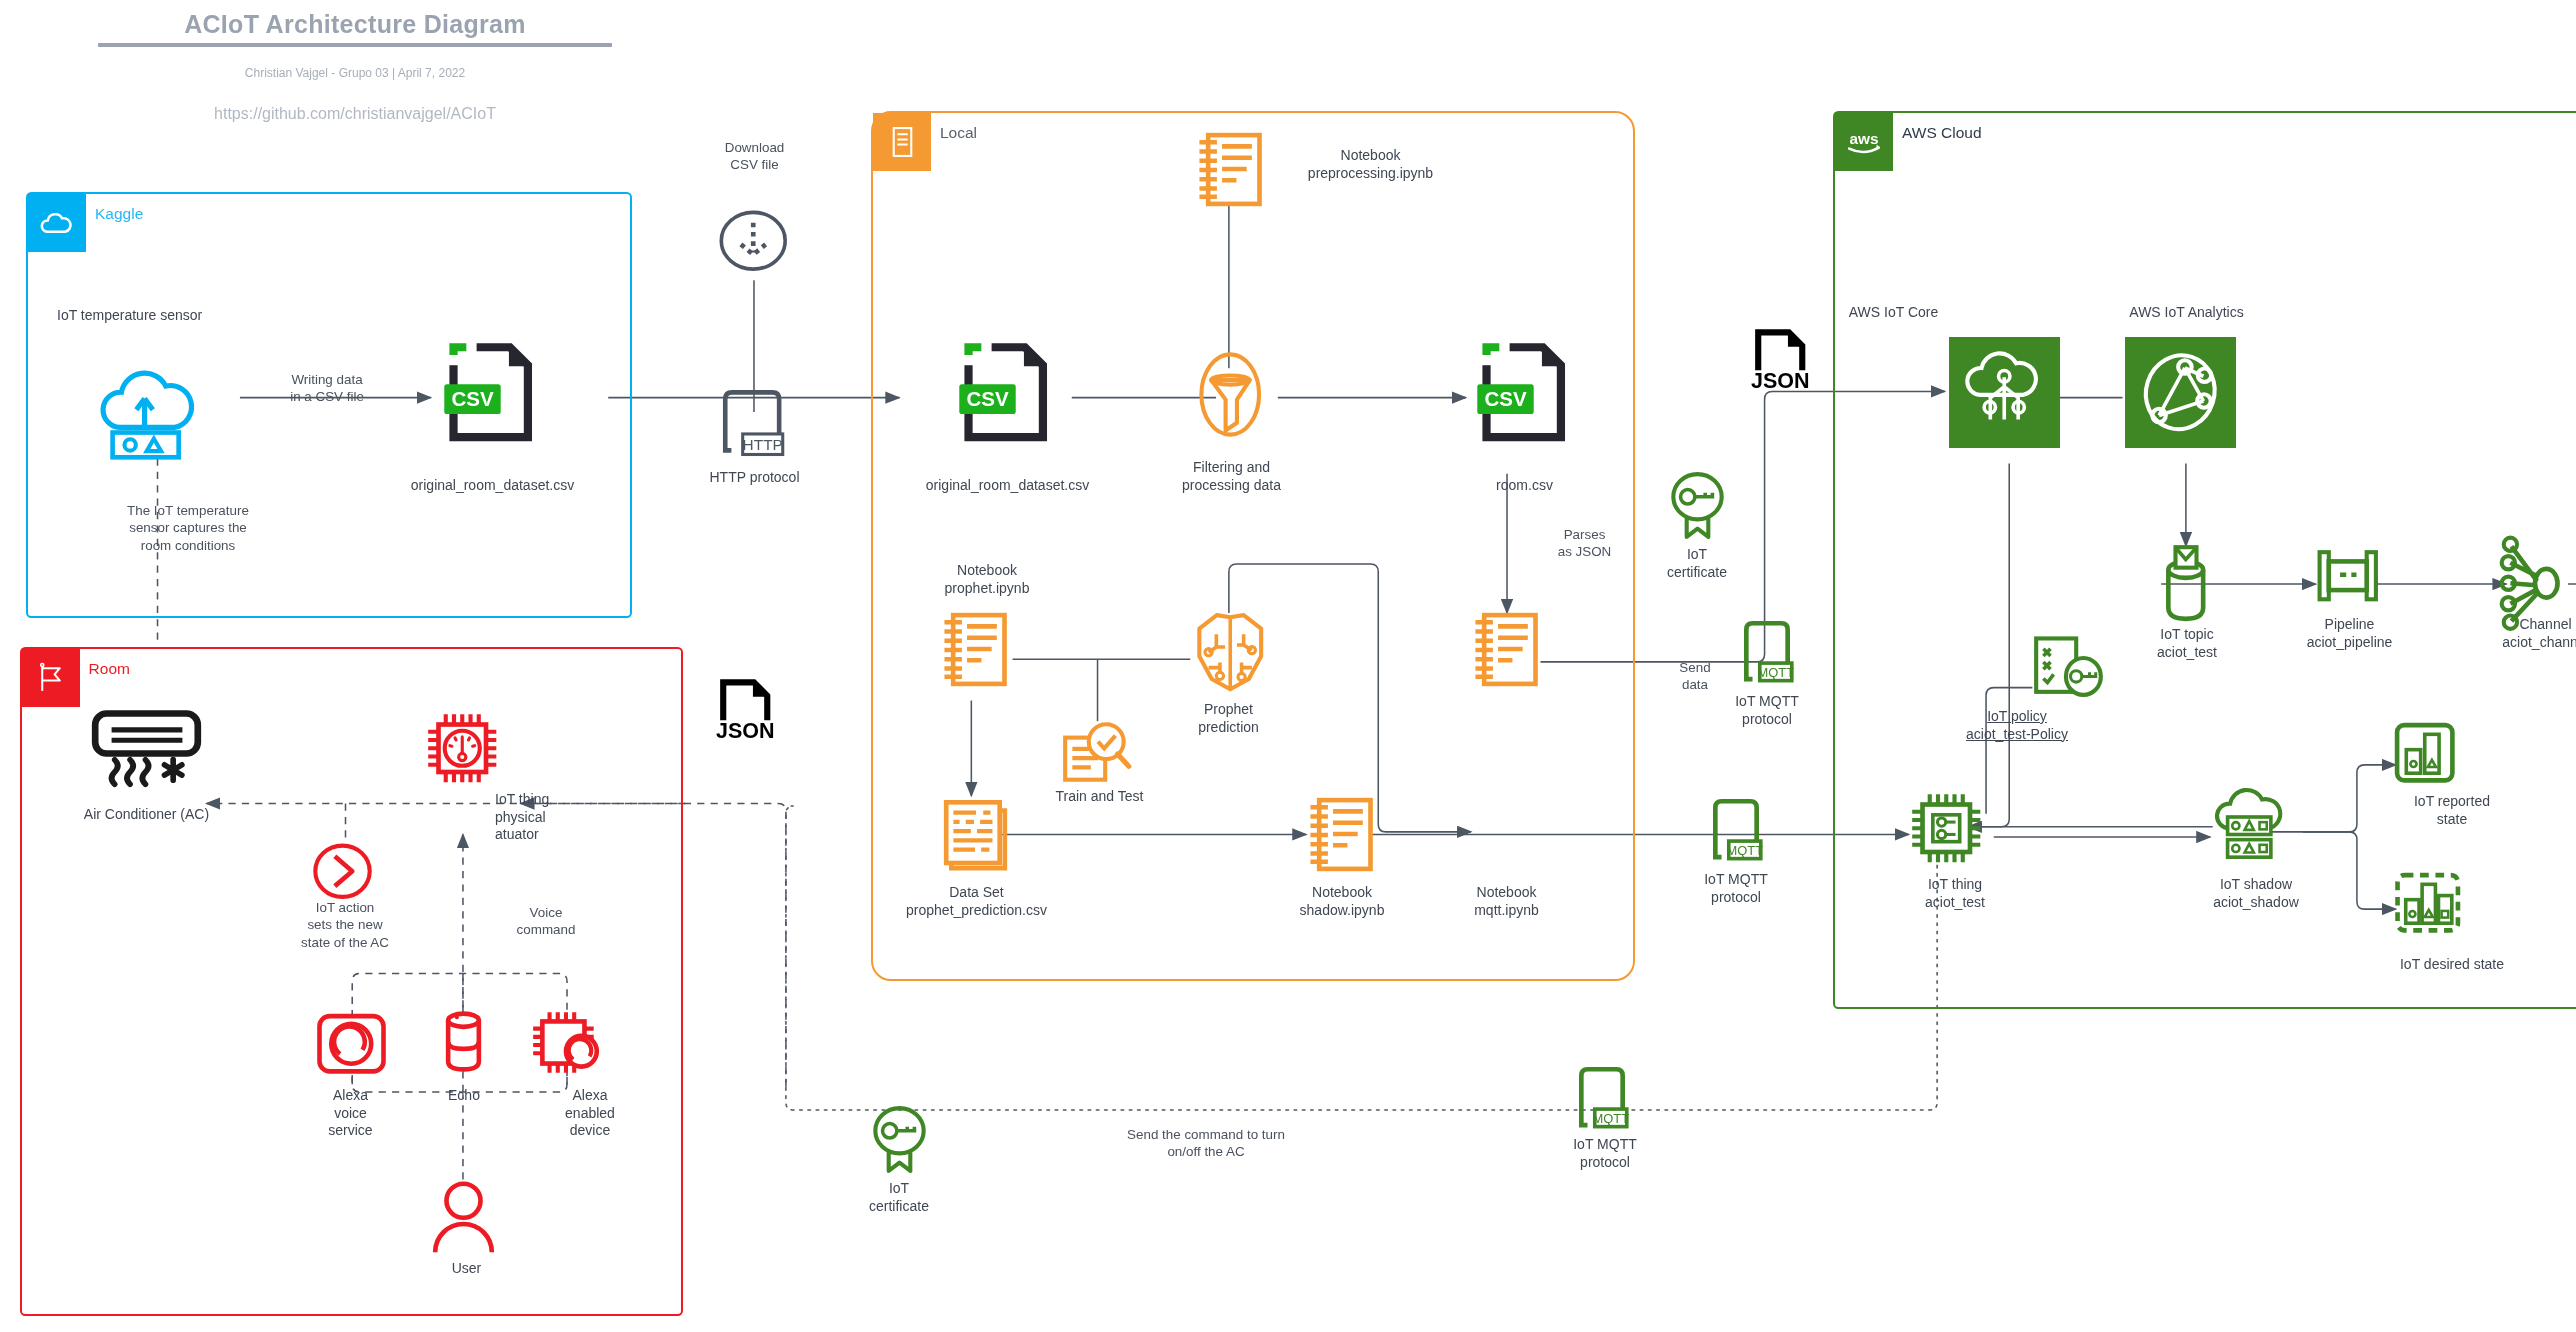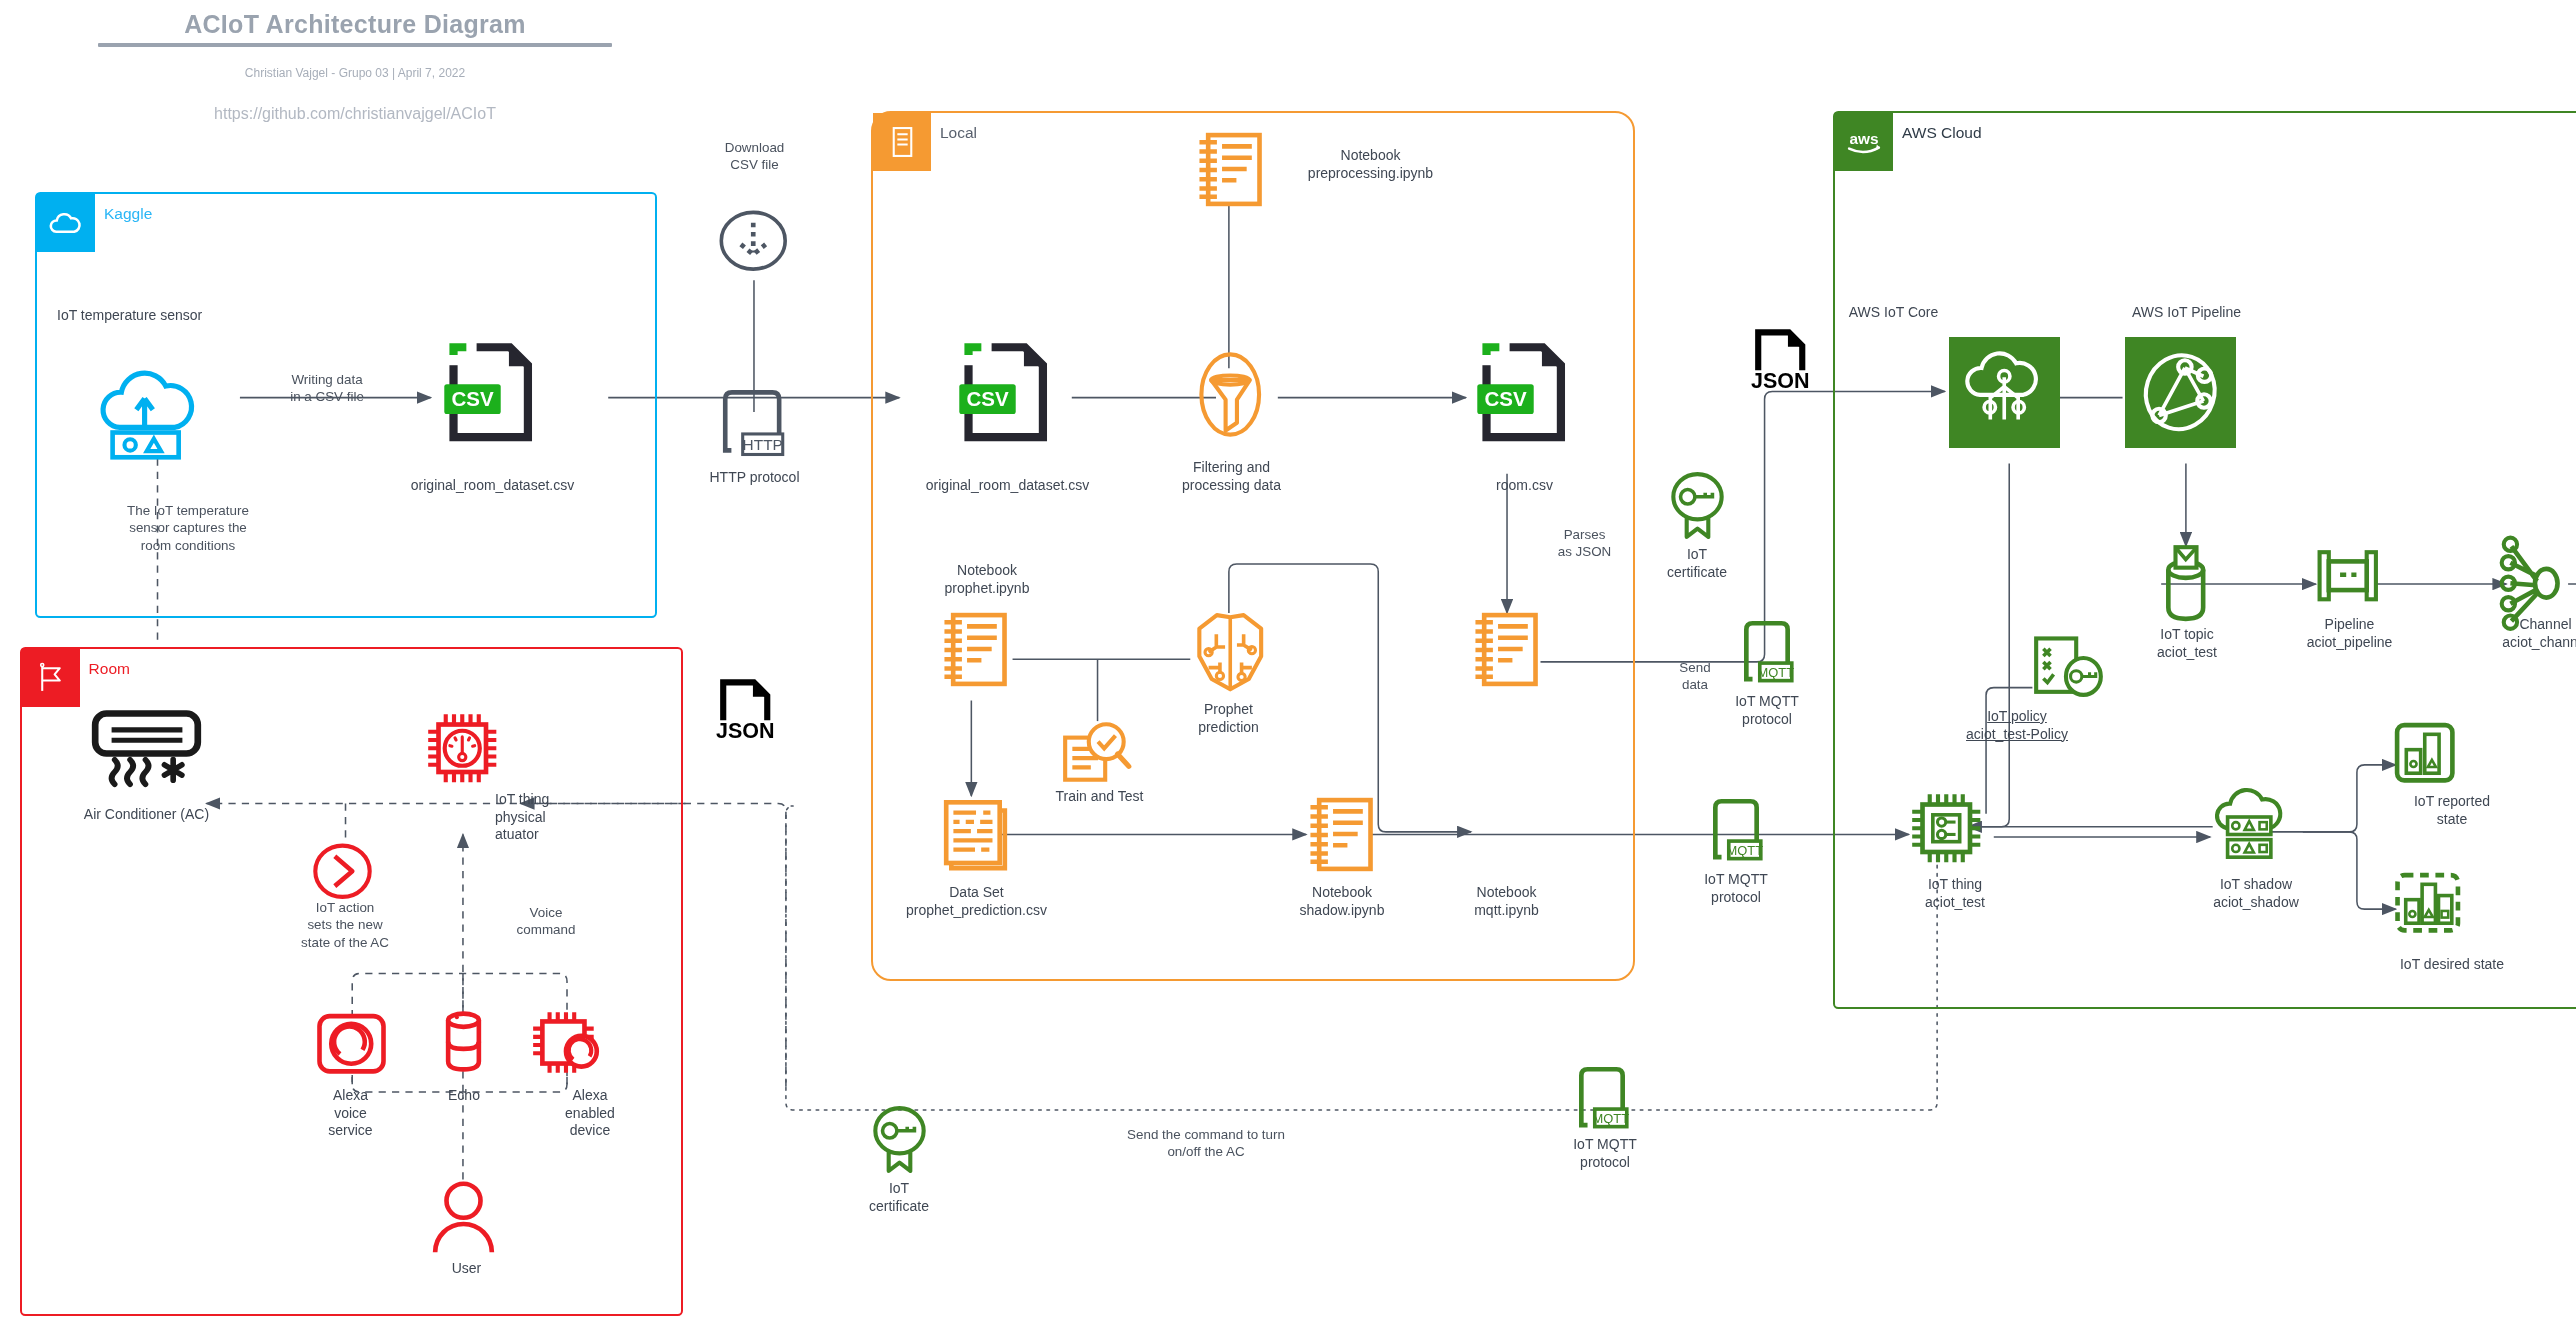--- a/index.html
+++ b/index.html
@@ -113,21 +113,21 @@
     <path class="edge-dash" d="M683,1975 L683,1905 Q683,1890 698,1890 L1085,1890 Q1100,1890 1100,1905 L1100,1975"></path>
     <path class="edge-dash" d="M898,1890 L898,1975"></path>
 
     <path class="edge-dash" d="M683,2035 L683,2105 Q683,2120 698,2120 L1085,2120 Q1100,2120 1100,2105 L1100,2035" marker-end="url(#ah)"></path>
     <path class="edge-dash" d="M683,2105 L683,2040" marker-end="url(#ah)"></path>
     <path class="edge-dash" d="M1100,2105 L1100,2040" marker-end="url(#ah)"></path>
     <path class="edge-dash" d="M898,2120 L898,2040" marker-end="url(#ah)"></path>
     <path class="edge-dash" d="M898,2290 L898,2125"></path>
   </svg>
 
-  <div class="group grp-kaggle" style="left:35px;top:192px;width:602px;height:422px;padding-left:16px;">
+  <div class="group grp-kaggle" style="left:26px;top:192px;width:602px;height:422px;">
     <div class="gbadge" style="background:#00b0f0;">
       <svg width="34" height="26" viewBox="0 0 66 50">
         <path d="M14 42 a11 11 0 0 1 1 -22 a15 15 0 0 1 28 -4 a12 12 0 0 1 6 26 z" fill="none" stroke="#ffffff" stroke-width="5"></path>
       </svg>
     </div>
     <div class="gtitle">Kaggle</div>
   </div>
 
   <div class="nodelabel" style="left:57px;top:307px;width:216px;text-align:left;">IoT temperature sensor</div>
 
@@ -317,21 +317,21 @@
   <div class="abs" style="left:1949px;top:337px;width:111px;height:111px;background:#3f8624;">
     <svg width="111" height="111" viewBox="0 0 215 215">
       <path d="M60 112 a26 26 0 0 1 3 -52 a36 36 0 0 1 67 -9 a28 28 0 0 1 14 61 z" fill="none" stroke="#fff" stroke-width="8"></path>
       <path d="M107 78 L107 160 M107 96 L80 118 L80 160 M107 96 L134 118 L134 160" fill="none" stroke="#fff" stroke-width="7"></path>
       <circle cx="107" cy="76" r="11" fill="none" stroke="#fff" stroke-width="7"></circle>
       <circle cx="79" cy="136" r="11" fill="none" stroke="#fff" stroke-width="7"></circle>
       <circle cx="135" cy="136" r="11" fill="none" stroke="#fff" stroke-width="7"></circle>
     </svg>
   </div>
 
-  <div class="nodelabel" style="left:2099px;top:304px;width:175px;">AWS IoT Pipeline</div>
+  <div class="nodelabel" style="left:2099px;top:304px;width:175px;">AWS IoT Analytics</div>
   <div class="abs" style="left:2125px;top:337px;width:111px;height:111px;background:#3f8624;">
     <svg width="111" height="111" viewBox="0 0 215 215">
       <ellipse cx="107" cy="107" rx="66" ry="72" fill="none" stroke="#fff" stroke-width="8" transform="rotate(18 107 107)"></ellipse>
       <path d="M66 152 L116 60 M66 152 L152 124 M116 60 L152 76 M116 60 L152 124" stroke="#fff" stroke-width="7" fill="none"></path>
       <circle cx="116" cy="58" r="13" fill="none" stroke="#fff" stroke-width="8"></circle>
       <circle cx="154" cy="74" r="13" fill="none" stroke="#fff" stroke-width="8"></circle>
       <circle cx="153" cy="124" r="13" fill="none" stroke="#fff" stroke-width="8"></circle>
       <circle cx="66" cy="152" r="13" fill="none" stroke="#fff" stroke-width="8"></circle>
     </svg>
   </div>

